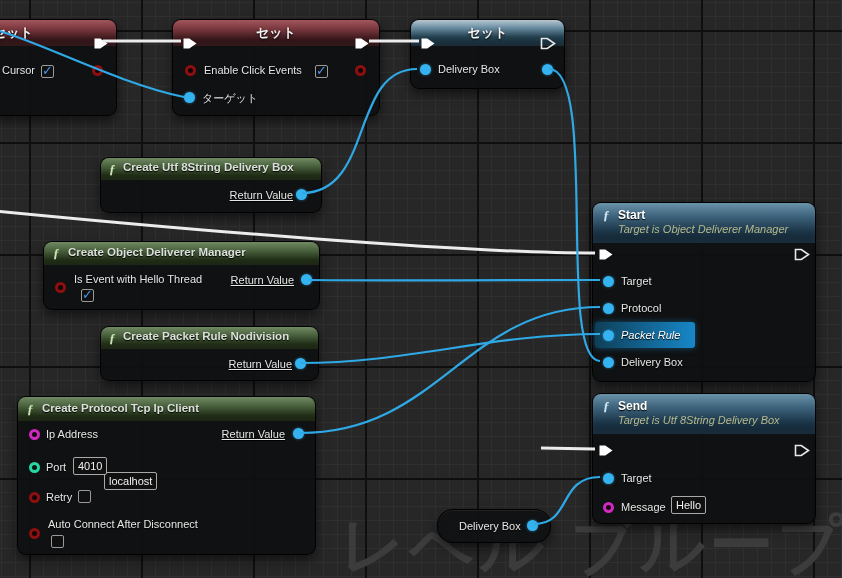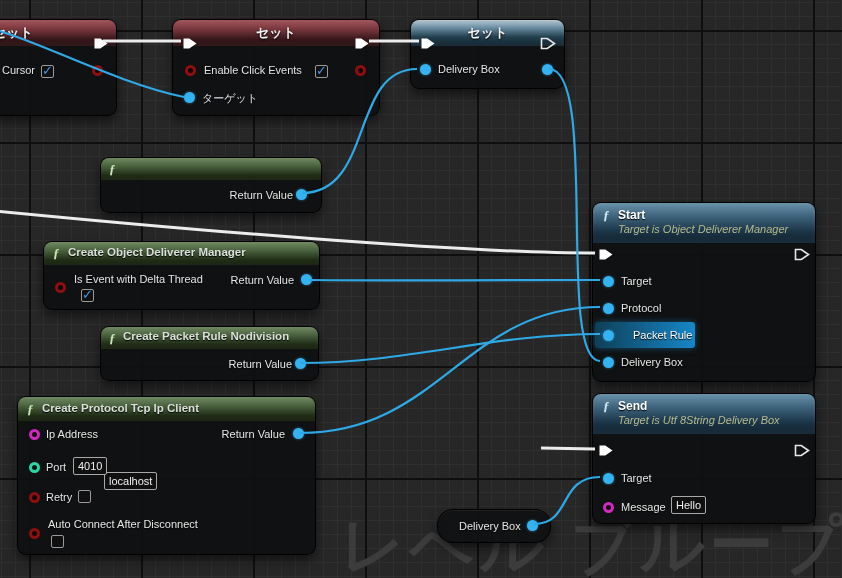--- a/index.html
+++ b/index.html
@@ -41,21 +41,21 @@
   .set-title{position:absolute;left:0;right:0;top:4px;text-align:center;
     font-size:13px;font-weight:bold;color:#f2f2f2;text-shadow:0 1px 2px #000;}
   .fn-title{position:absolute;top:3px;font-size:11.5px;font-weight:bold;color:#dbe0da;text-shadow:0 1px 1px #000;white-space:nowrap;}
   .ficon{position:absolute;font-family:"Liberation Serif","DejaVu Serif",serif;font-style:italic;
     font-size:13px;font-weight:bold;}
   .ficon-green{color:#cde4b4;}
   .ficon-blue{color:#cfe7f8;}
   .tgt-title{position:absolute;font-size:12px;font-weight:bold;color:#fff;text-shadow:0 1px 1px #000;}
   .tgt-sub{position:absolute;font-size:11px;font-style:italic;color:#b6ba8c;white-space:nowrap;}
   .lbl{position:absolute;font-size:11px;color:#e6e6e6;white-space:nowrap;text-shadow:0 1px 1px #000;}
-  .lbl-r{text-align:right;}
+  .lbl-r{text-align:right;text-decoration:underline;}
   .pin{position:absolute;width:11px;height:11px;border-radius:50%;box-sizing:border-box;}
   .pin-obj{background:#35b2f0;box-shadow:0 0 3px rgba(53,178,240,0.6);}
   .pin-bool{border:3px solid #8e0f0f;background:#120505;}
   .pin-str{border:3px solid #cf29c0;background:#16050f;}
   .pin-int{border:3px solid #26d8a5;background:#06150f;}
   .pin-float{border:3px solid #35d435;background:#071505;}
   .execpin{position:absolute;width:16px;height:13px;}
   .cb{position:absolute;width:13px;height:13px;box-sizing:border-box;border:1px solid #9a9a9a;
       background:#101010;border-radius:2px;}
   .cb.checked::after{content:"✓";position:absolute;left:0px;top:-3px;font-size:13px;font-weight:bold;color:#4596ec;}
@@ -115,30 +115,31 @@
         <path d="M1.5 1.5 h5.8 L14.5 6.5 L7.3 11.5 H1.5 Z" fill="none" stroke="#e8e8e8" stroke-width="1.6"></path>
       </svg>
     <div class="pin pin-obj" style="left:9px;top:44px;"></div>
     <div class="lbl" style="left:27px;top:43px;">Delivery Box</div>
     <div class="pin pin-obj" style="left:131px;top:44px;"></div>
   </div>
 
   <div class="node" style="left:100px;top:157px;width:220px;height:54px;">
     <div class="hdr hdr-fn" style="height:22px;"></div>
     <span class="ficon ficon-green" style="left:8px;top:3px;">ƒ</span>
+    <div class="fn-title" style="left:22px;">Create Utf 8String Delivery Box</div>
     <div class="lbl lbl-r" style="right:28px;top:31px;">Return Value</div>
     <div class="pin pin-obj" style="right:14px;top:31px;"></div>
   </div>
 
   <div class="node" style="left:43px;top:241px;width:275px;height:67px;">
     <div class="hdr hdr-fn" style="height:23px;"></div>
     <span class="ficon ficon-green" style="left:9px;top:3px;">ƒ</span>
     <div class="fn-title" style="left:24px;top:4px;">Create Object Deliverer Manager</div>
     <div class="pin pin-bool" style="left:11px;top:40px;"></div>
-    <div class="lbl" style="left:30px;top:31px;">Is Event with Delta Thread</div>
+    <div class="lbl" style="left:30px;top:31px;">Is Event with Hello Thread</div>
     <div class="cb checked" style="left:37px;top:47px;"></div>
     <div class="lbl lbl-r" style="right:25px;top:32px;">Return Value</div>
     <div class="pin pin-obj" style="right:7px;top:32px;"></div>
   </div>
 
   <div class="node" style="left:100px;top:326px;width:217px;height:53px;">
     <div class="hdr hdr-fn" style="height:22px;"></div>
     <span class="ficon ficon-green" style="left:8px;top:3px;">ƒ</span>
     <div class="fn-title" style="left:22px;">Create Packet Rule Nodivision</div>
     <div class="lbl lbl-r" style="right:26px;top:31px;">Return Value</div>
@@ -181,21 +182,21 @@
       </svg>
     <svg class="execpin" style="right:5px;top:45px;" viewBox="0 0 16 13">
         <path d="M1.5 1.5 h5.8 L14.5 6.5 L7.3 11.5 H1.5 Z" fill="none" stroke="#e8e8e8" stroke-width="1.6"></path>
       </svg>
     <div class="pin pin-obj" style="left:10px;top:73px;"></div>
     <div class="lbl" style="left:28px;top:72px;">Target</div>
     <div class="pin pin-obj" style="left:10px;top:100px;"></div>
     <div class="lbl" style="left:28px;top:99px;">Protocol</div>
     <div class="hl" style="left:2px;top:119px;width:100px;height:26px;"></div>
     <div class="pin pin-obj" style="left:10px;top:127px;"></div>
-    <div class="lbl" style="left:40px;top:126px;color:#fff;">Packet Rule</div>
+    <div class="lbl" style="left:28px;top:126px;color:#fff;font-style:italic;">Packet Rule</div>
     <div class="pin pin-obj" style="left:10px;top:154px;"></div>
     <div class="lbl" style="left:28px;top:153px;">Delivery Box</div>
   </div>
 
   <div class="node" style="left:592px;top:393px;width:222px;height:129px;">
     <div class="hdr hdr-target" style="height:40px;"></div>
     <span class="ficon ficon-blue" style="left:10px;top:4px;">ƒ</span>
     <div class="tgt-title" style="left:25px;top:5px;">Send</div>
     <div class="tgt-sub" style="left:25px;top:20px;text-align:center;">Target is Utf 8String Delivery Box</div>
     <svg class="execpin" style="left:5px;top:50px;" viewBox="0 0 16 13">

